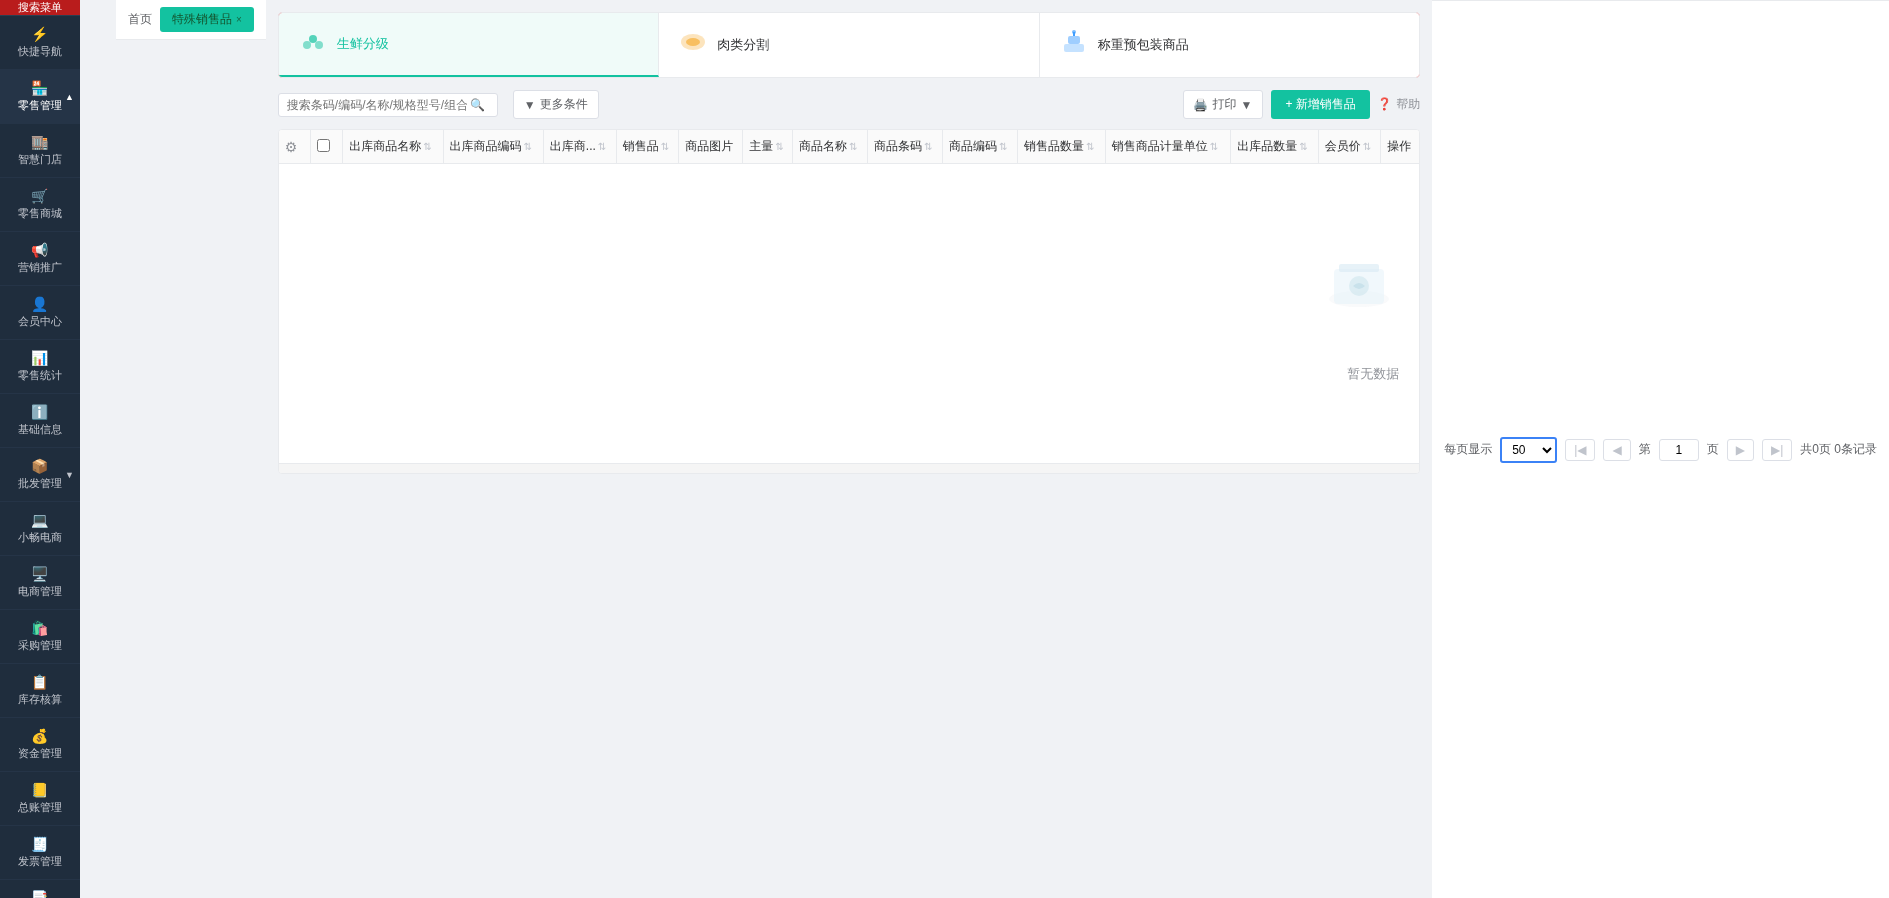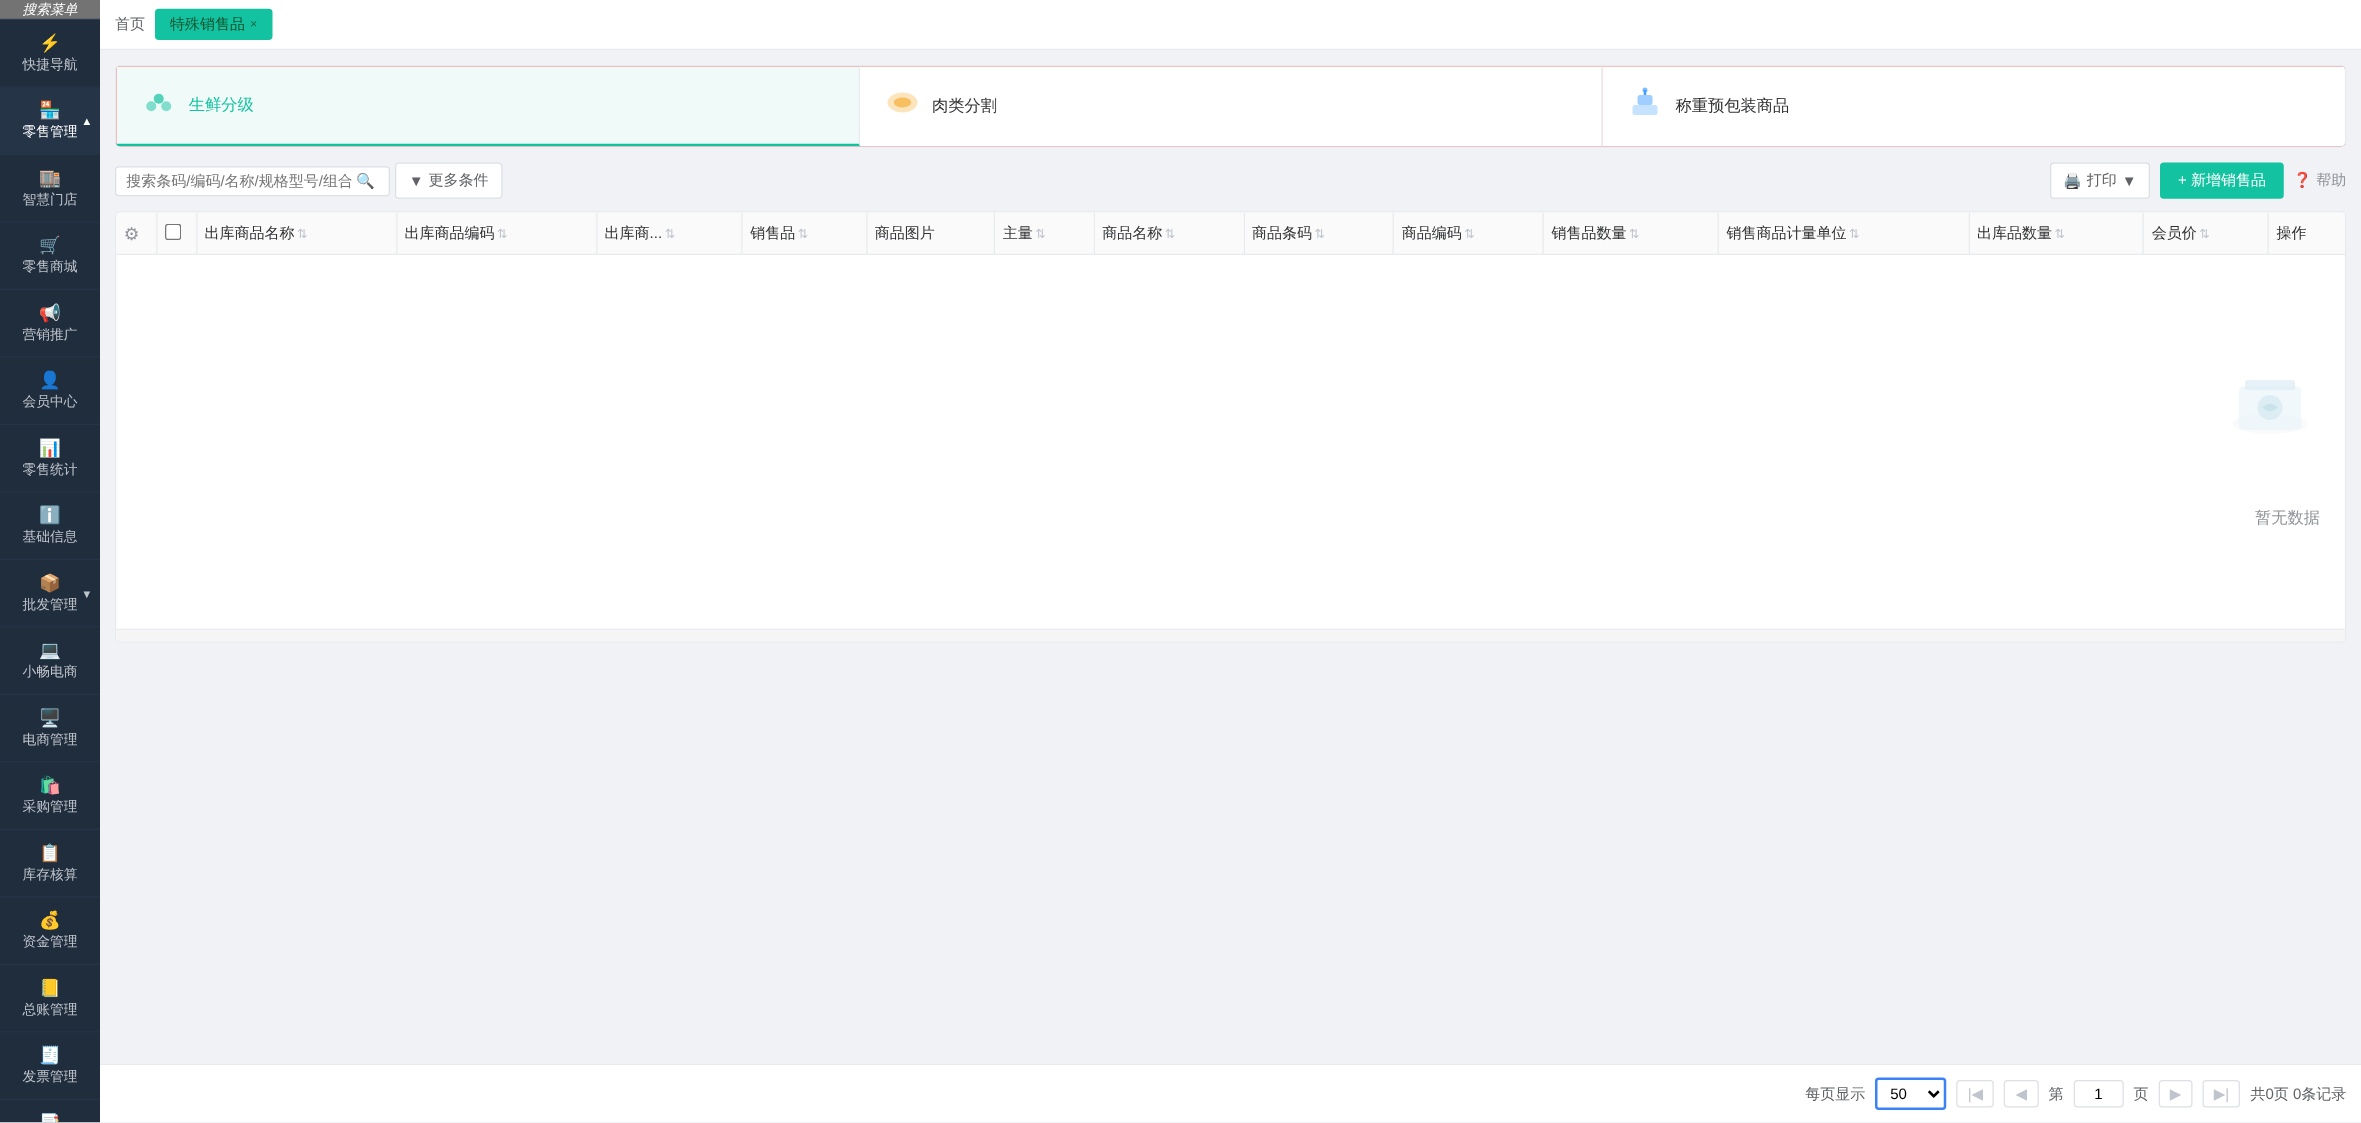--- a/index.html
+++ b/index.html
@@ -10,50 +10,50 @@
       width: 80px;
       background: #1f2d3d;
       color: #c0c4cc;
       display: flex;
       flex-direction: column;
       height: 100%;
       flex-shrink: 0;
     }
     .sidebar-logo {
       height: 50px;
-      background: #737373;
+      background: #b91c1c;
       display: flex;
       align-items: center;
       justify-content: center;
       color: white;
       font-size: 11px;
       border-bottom: 1px solid #2c3e50;
-      font-style: italic;
     }
     .sidebar-item {
       padding: 10px 4px;
       text-align: center;
       cursor: pointer;
       font-size: 11px;
       color: #c0c4cc;
       border-bottom: 1px solid #253447;
       display: flex;
       flex-direction: column;
       align-items: center;
       gap: 2px;
     }
     .sidebar-item.active { background: #253447; color: #fff; }
     .sidebar-item .icon { font-size: 14px; }
 
     
     .main-content {
       flex: 1;
       display: flex;
-      flex-direction: column;
+      flex-direction: row;
       overflow: hidden;
+      padding-left: 36px;
     }
 
     
     .topbar {
       height: 40px;
       background: #fff;
       display: flex;
       align-items: center;
       padding: 0 12px;
       border-bottom: 1px solid #e8eaed;
@@ -117,21 +117,21 @@
     
     .toolbar {
       display: flex;
       align-items: center;
       justify-content: space-between;
       margin-bottom: 10px;
     }
     .toolbar-left {
       display: flex;
       align-items: center;
-      gap: 4px;
+      gap: 15px;
       justify-content: space-between;
     }
     .search-box {
       display: flex;
       align-items: center;
       border: 1px solid #dcdfe6;
       border-radius: 3px;
       background: #fff;
       padding: 4px 8px;
       gap: 4px;

